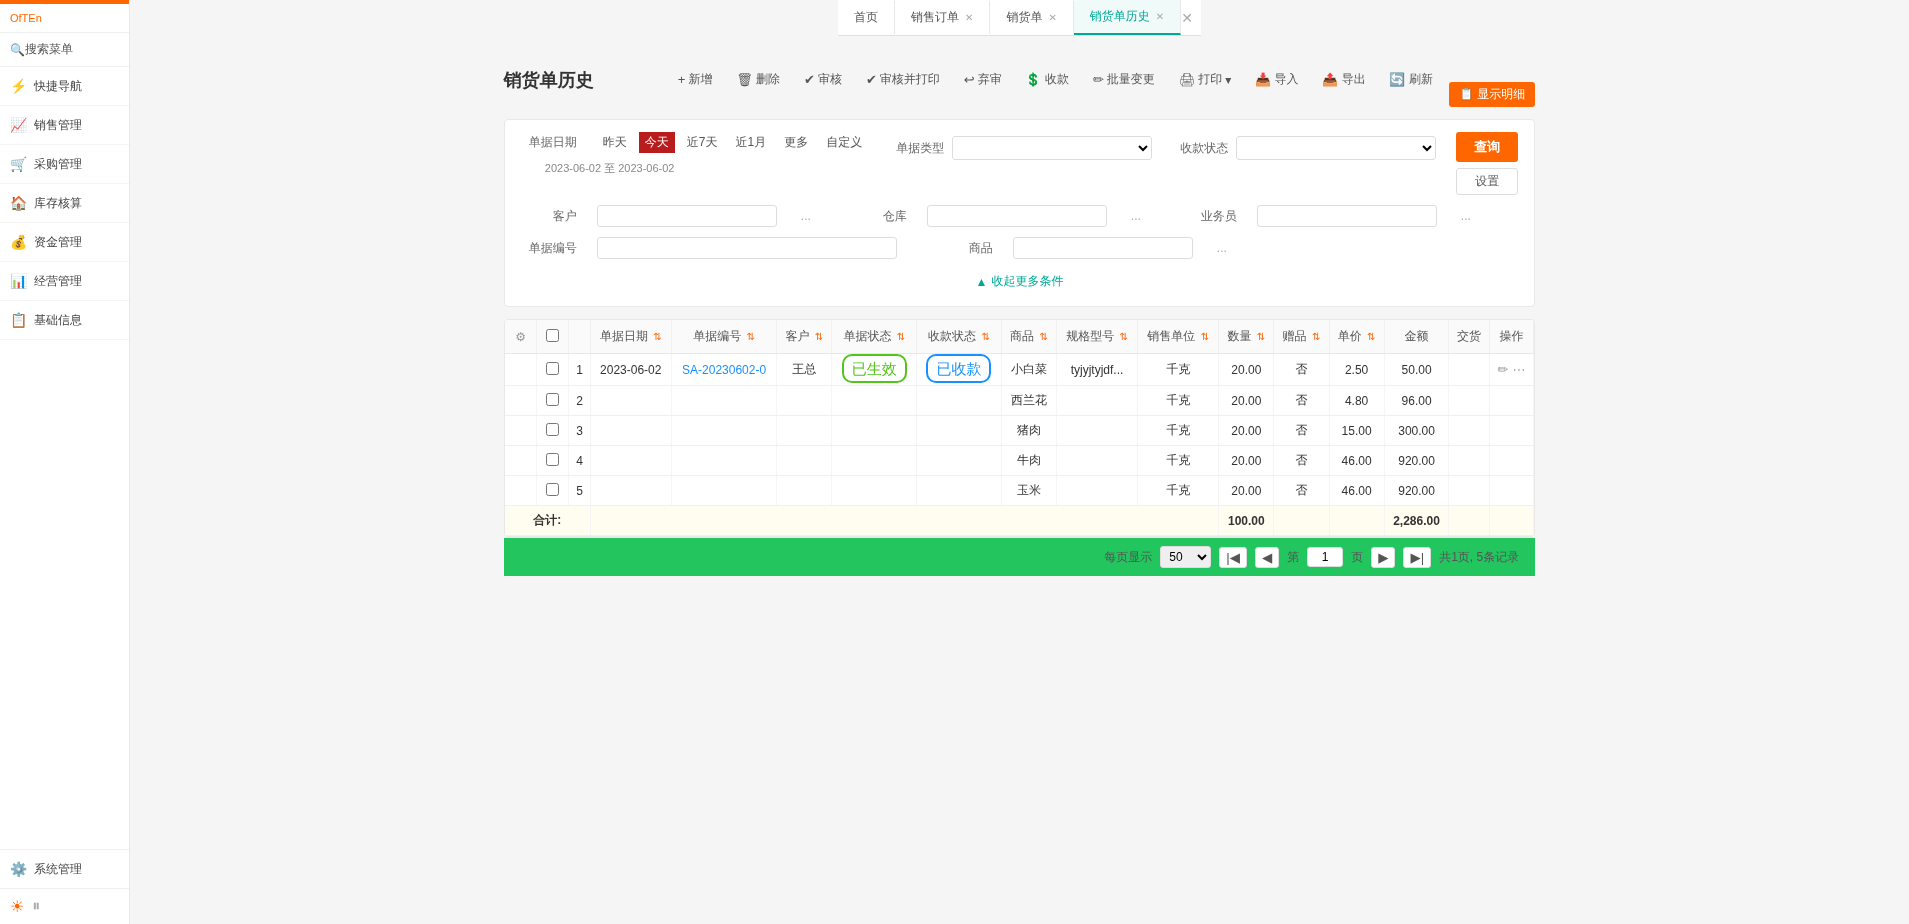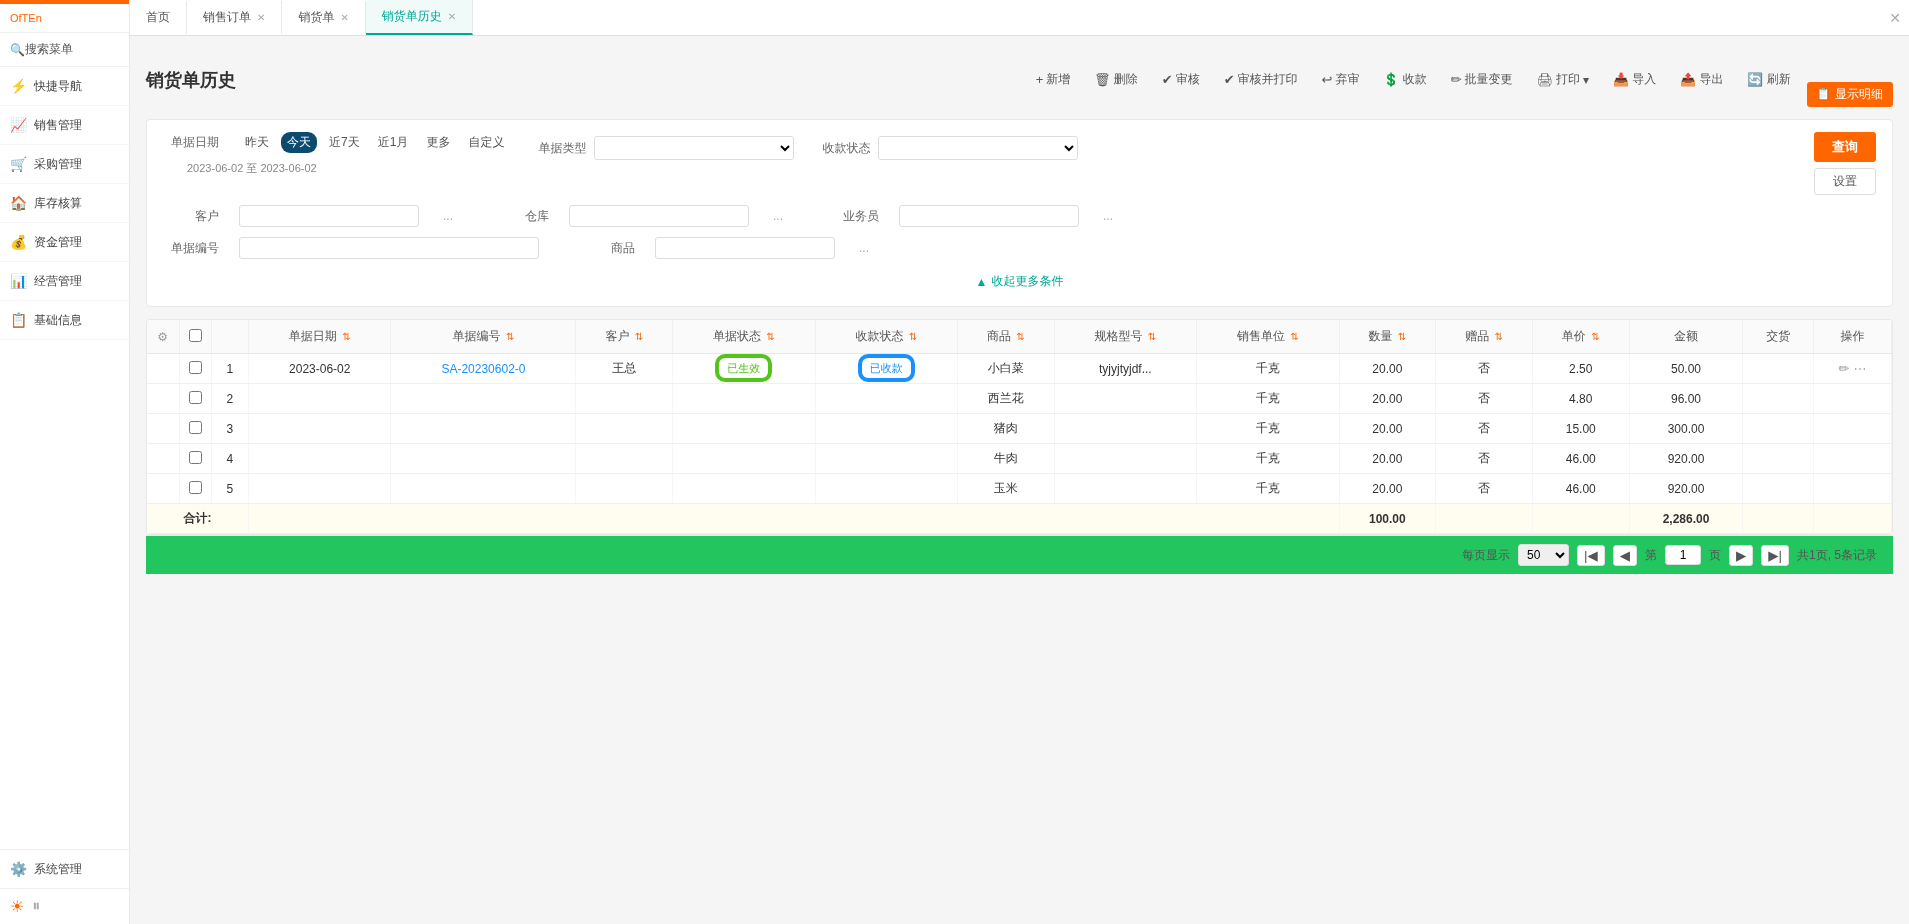--- a/index.html
+++ b/index.html
@@ -8,21 +8,21 @@
     
     .sidebar { width: 130px; background: #fff; border-right: 1px solid #e8e8e8; display: flex; flex-direction: column; height: 100%; }
     .sidebar-brand { padding: 8px 10px; border-bottom: 1px solid #f0f0f0; font-size: 11px; color: #ff6600; }
     .sidebar-search { display: flex; align-items: center; padding: 8px 10px; border-bottom: 1px solid #f0f0f0; cursor: pointer; color: #555; }
     .sidebar-item { display: flex; align-items: center; padding: 10px 10px; cursor: pointer; color: #444; border-bottom: 1px solid #f5f5f5; }
     .sidebar-item .icon { width: 18px; height: 18px; margin-right: 6px; display: flex; align-items: center; justify-content: center; font-size: 14px; }
     .sidebar-bottom { margin-top: auto; border-top: 1px solid #f0f0f0; }
     .sidebar-bottom .sidebar-item { border-bottom: none; }
 
     
-    .main { flex: 1; display: flex; flex-direction: column; overflow: hidden; }
+    .main { flex: 1; display: flex; flex-direction: column; overflow: hidden; align-items: center; }
 
     
     .tab-bar { background: #fff; border-bottom: 1px solid #e0e0e0; display: flex; align-items: center; min-height: 36px; padding: 0; }
     .tab { padding: 8px 16px; cursor: pointer; color: #555; border-right: 1px solid #e8e8e8; font-size: 12px; display: flex; align-items: center; gap: 6px; }
     .tab.active { background: #f0faf9; color: #00a896; border-bottom: 2px solid #00a896; }
     .tab .close-btn { font-size: 10px; color: #aaa; cursor: pointer; }
     .tab-bar-end { margin-left: auto; padding-right: 8px; font-size: 14px; color: #aaa; cursor: pointer; }
 
     
     .page-content { flex: 1; overflow-y: auto; padding: 16px; background: #f5f5f5; }
@@ -35,38 +35,38 @@
     .toolbar-btn .btn-icon { font-size: 13px; }
     .show-detail-btn { background: #ff6600; color: #fff; border: none; border-radius: 3px; padding: 4px 10px; cursor: pointer; font-size: 12px; margin-top: 30px; }
 
     
     .filter-panel { background: #fff; border-radius: 4px; padding: 12px 16px; margin-bottom: 12px; border: 1px solid #e8e8e8; }
     .filter-row { display: flex; align-items: center; margin-bottom: 10px; gap: 20px; }
     .filter-row:last-child { margin-bottom: 0; }
     .filter-label { color: #666; white-space: nowrap; min-width: 56px; text-align: right; }
     .filter-date-group { display: flex; align-items: center; gap: 6px; }
     .date-btn { padding: 2px 6px; border: none; background: transparent; cursor: pointer; color: #555; font-size: 12px; }
-    .date-btn.active { background: #0c4a6e; color: #fff; border-radius: 9px; }
+    .date-btn.active { background: #b91c1c; color: #fff; border-radius: 0; }
     .date-range { color: #888; font-size: 11px; }
     .filter-input { border: 1px solid #ddd; border-radius: 3px; padding: 3px 8px; font-size: 12px; width: 180px; outline: none; }
     .filter-select { border: 1px solid #ddd; border-radius: 3px; padding: 3px 8px; font-size: 12px; width: 200px; background: #fff; cursor: pointer; }
     .filter-ellipsis { color: #aaa; margin-left: 4px; cursor: pointer; }
     .collapse-btn { display: flex; align-items: center; gap: 4px; color: #00a896; cursor: pointer; font-size: 12px; margin: 0 auto; padding: 4px 0; }
 
     
     .query-btn { background: #ff6600; color: #fff; border: none; border-radius: 3px; padding: 6px 18px; cursor: pointer; font-size: 13px; font-weight: bold; }
     .setting-btn { border: 1px solid #ddd; background: #fff; border-radius: 3px; padding: 4px 14px; cursor: pointer; font-size: 12px; color: #555; }
 
     
     .table-wrapper { background: #fff; border-radius: 4px; border: 1px solid #e8e8e8; overflow: auto; }
     .data-table { width: 100%; border-collapse: collapse; font-size: 12px; }
     .data-table th { background: #fafafa; border-bottom: 1px solid #e8e8e8; border-right: 1px solid #f0f0f0; padding: 8px 6px; text-align: center; white-space: nowrap; color: #555; font-weight: normal; position: sticky; top: 0; z-index: 1; }
     .data-table td { border-bottom: 1px solid #f0f0f0; border-right: 1px solid #f5f5f5; padding: 6px 6px; text-align: center; color: #333; white-space: nowrap; }
     .data-table th .sort-icon { color: #ff6600; font-size: 10px; margin-left: 2px; }
-    .status-badge { border: 4px solid #c4b5fd; border-radius: 10px; padding: 4px 8px; font-size: 11px; color: #666; }
+    .status-badge { border: 2px solid #c4b5fd; border-radius: 10px; padding: 4px 8px; font-size: 15px; color: #666; }
     .status-badge.green { border-color: #52c41a; color: #52c41a; }
     .status-badge.blue { border-color: #1890ff; color: #1890ff; }
     .action-icons { display: flex; gap: 4px; justify-content: center; }
     .action-icon { cursor: pointer; color: #999; font-size: 13px; }
     .settings-col { width: 32px; }
     .checkbox-col { width: 32px; }
     .gear-icon { cursor: pointer; color: #999; }
 
     
     .total-row { background: #fffdf0; }

